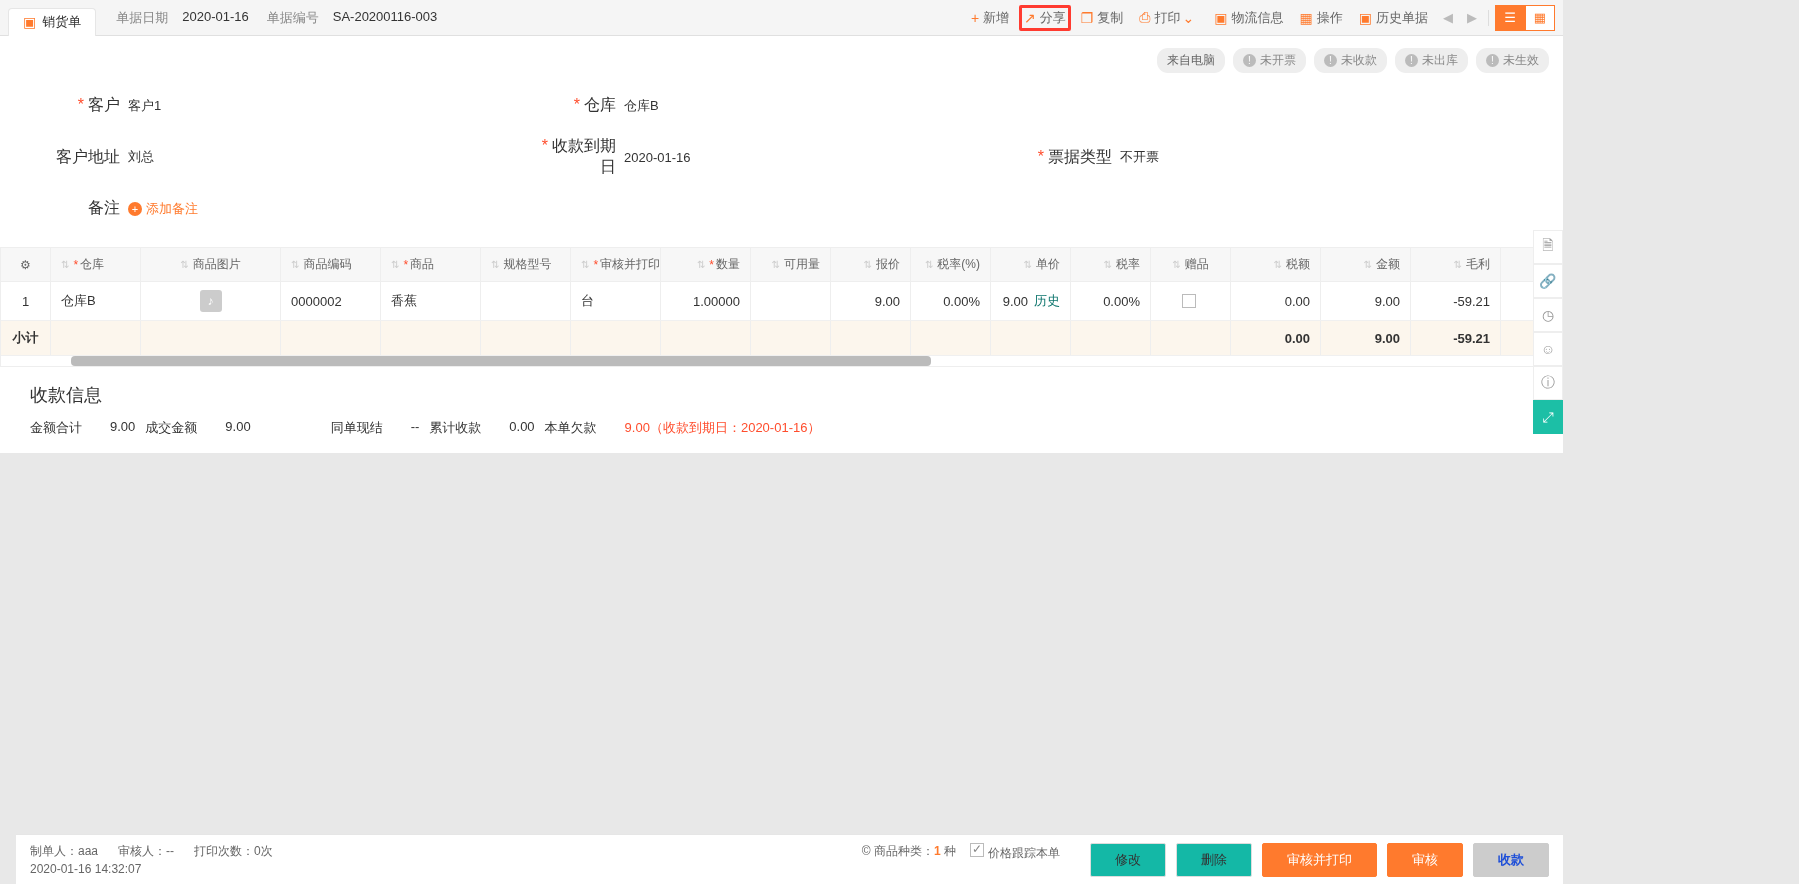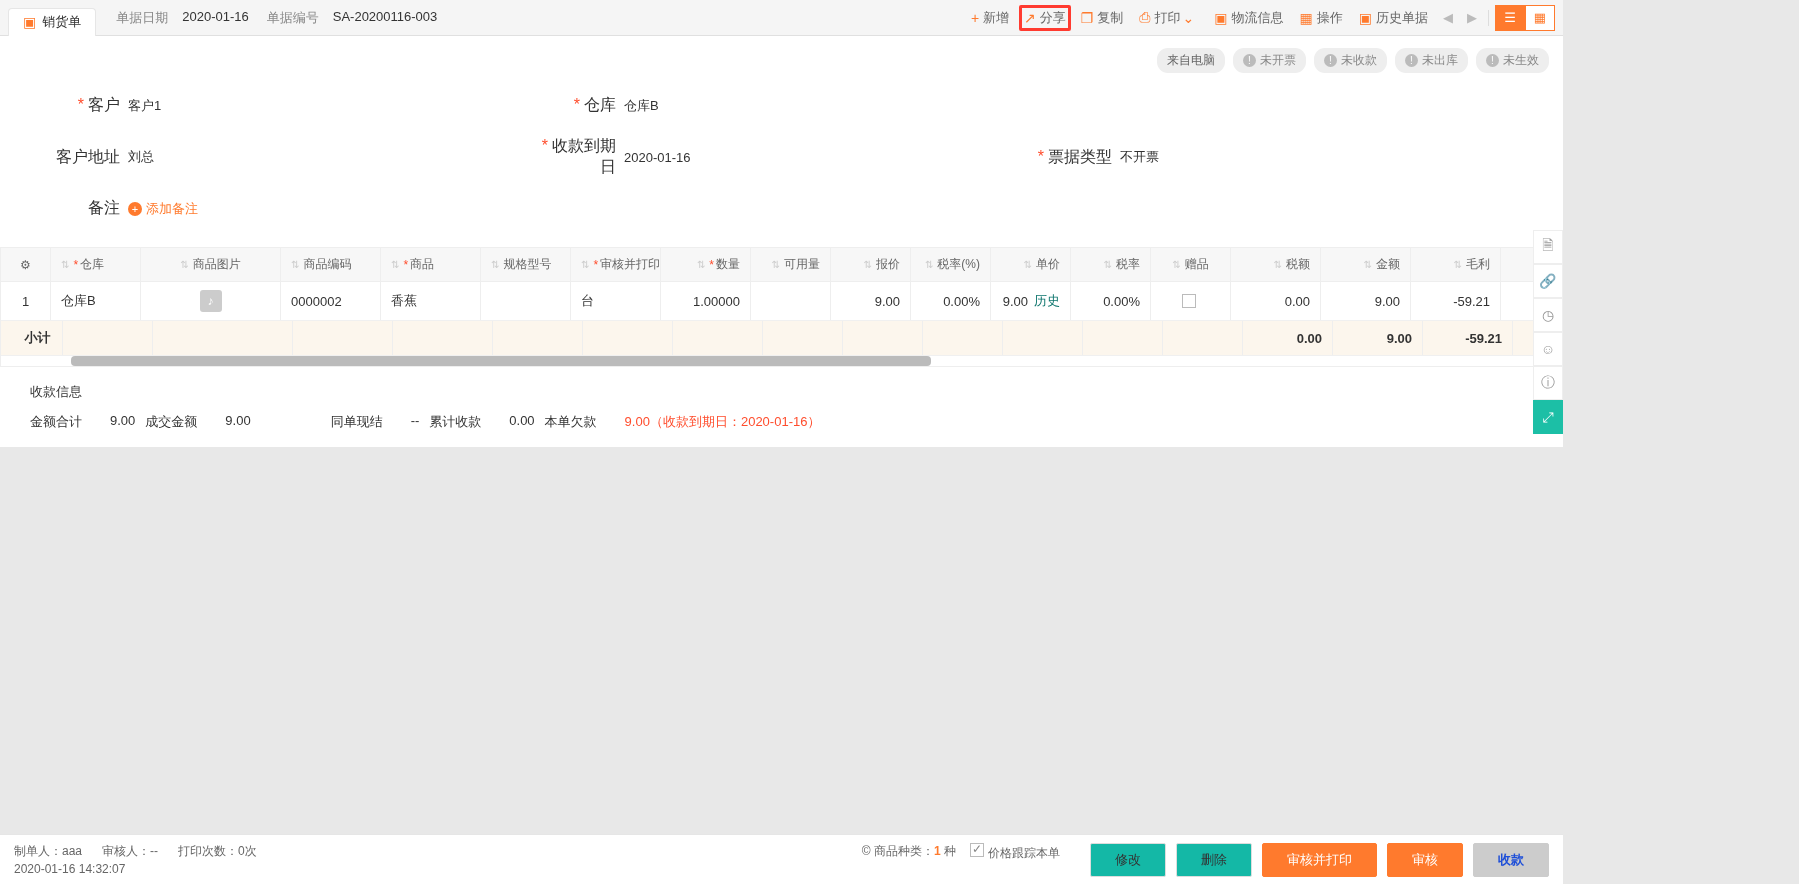--- a/index.html
+++ b/index.html
@@ -34,21 +34,21 @@
 .form-val { color: #333; }
 .add-remark { color: #ff7a2d; cursor: pointer; font-size: 13px; }
 .add-remark .plus { display: inline-block; width: 14px; height: 14px; border-radius: 50%; background: #ff7a2d; color: #fff; font-size: 11px; line-height: 14px; text-align: center; margin-right: 4px; }
 .grid { border: 1px solid #eee; margin: 0; background: #fff; position: relative; }
 .grid-head { display: flex; background: #f7f7f7; border-bottom: 1px solid #eee; font-size: 12px; color: #666; }
 .gh, .gc { border-right: 1px solid #eee; padding: 8px 10px; display: flex; align-items: center; overflow: hidden; white-space: nowrap; }
 .gh { position: relative; }
 .gh .req { color: #ff4d2d; margin-right: 2px; }
 .gh .sort { color: #ccc; margin-right: 4px; font-size: 10px; }
 .grid-body-row { display: flex; background: #fff; border-bottom: 1px solid #f0f0f0; font-size: 13px; color: #333; }
-.grid-body-row.subtotal { background: #fcf6ed; font-weight: 600; color: #333; padding-left: 12px; }
+.grid-body-row.subtotal { background: #fcf6ed; font-weight: 600; color: #333; }
 .col-idx { width: 50px; justify-content: center; }
 .col-wh { width: 90px; }
 .col-img { width: 140px; justify-content: center; }
 .col-code { width: 100px; }
 .col-prod { width: 100px; }
 .col-spec { width: 90px; }
 .col-unit { width: 90px; }
 .col-qty { width: 90px; justify-content: flex-end; }
 .col-avail { width: 80px; justify-content: flex-end; }
 .col-quote { width: 80px; justify-content: flex-end; }
@@ -57,28 +57,28 @@
 .col-taxrate { width: 80px; justify-content: flex-end; }
 .col-gift { width: 80px; justify-content: center; }
 .col-tax { width: 90px; justify-content: flex-end; }
 .col-amount { width: 90px; justify-content: flex-end; }
 .col-profit { width: 90px; justify-content: flex-end; }
 .img-chip { width: 22px; height: 22px; background: #ccc; border-radius: 3px; display: inline-flex; align-items: center; justify-content: center; color: #fff; font-size: 12px; }
 .hist-link { color: #0f766e; margin-left: 6px; cursor: pointer; }
 .scrolltrack { height: 10px; position: relative; background: #fff; }
 .thumb { position: absolute; left: 70px; top: 0; height: 10px; width: 860px; background: #bbb; border-radius: 4px; }
 .pay-section { padding: 16px 30px; font-size: 13px; }
-.pay-title { font-size: 13px; color: #333; margin-bottom: 12px; font-weight: 500; font-family: Liberation Mono, monospace; }
+.pay-title { font-size: 18px; color: #333; margin-bottom: 12px; font-weight: 500; font-family: Liberation Mono, monospace; }
 .pay-rows { display: flex; gap: 80px; }
 .pay-col { display: flex; flex-direction: row; gap: 10px; }
 .pay-line { display: flex; }
 .pay-lbl { width: 70px; color: #333; text-align: left; margin-right: 10px; }
 .pay-val { color: #333; }
 .red { color: #ff4d2d; }
-.footer { position: absolute; left: 0; right: 0; bottom: 0; height: 50px; background: #fff; border-top: 1px solid #e6e6e6; display: flex; align-items: center; padding: 0 14px; font-size: 12px; color: #666; }
+.footer { position: absolute; left: 16px; right: 0; bottom: 0; height: 50px; background: #fff; border-top: 1px solid #e6e6e6; display: flex; align-items: center; padding: 0 14px; font-size: 12px; color: #666; }
 .footer .meta { display: flex; flex-direction: column; gap: 2px; }
 .footer .meta-row { display: flex; gap: 20px; }
 .footer-mid { margin-left: auto; display: flex; align-items: flex-start; gap: 14px; }
 .footer-btns { display: flex; gap: 10px; margin-left: 16px; }
 .btn { height: 34px; padding: 0 24px; border: 1px solid #ddd; background: #14b8a6; color: #333; font-size: 13px; border-radius: 2px; cursor: pointer; display: inline-flex; align-items: center; justify-content: center; }
 .btn.primary { background: #ff7a2d; color: #fff; border-color: #ff7a2d; }
 .btn.disabled { background: #ccc; color: #1d4ed8; border-color: #ccc; cursor: not-allowed; font-weight: bold; }
 .ck { width: 14px; height: 14px; border: 1px solid #bbb; display: inline-block; margin-right: 4px; position: relative; background: #fff; }
 .ck.checked::after { content: "✓"; position: absolute; top: -2px; left: 1px; font-size: 12px; color: #888; }
 .orange-num { color: #ff7a2d; font-weight: 600; }

